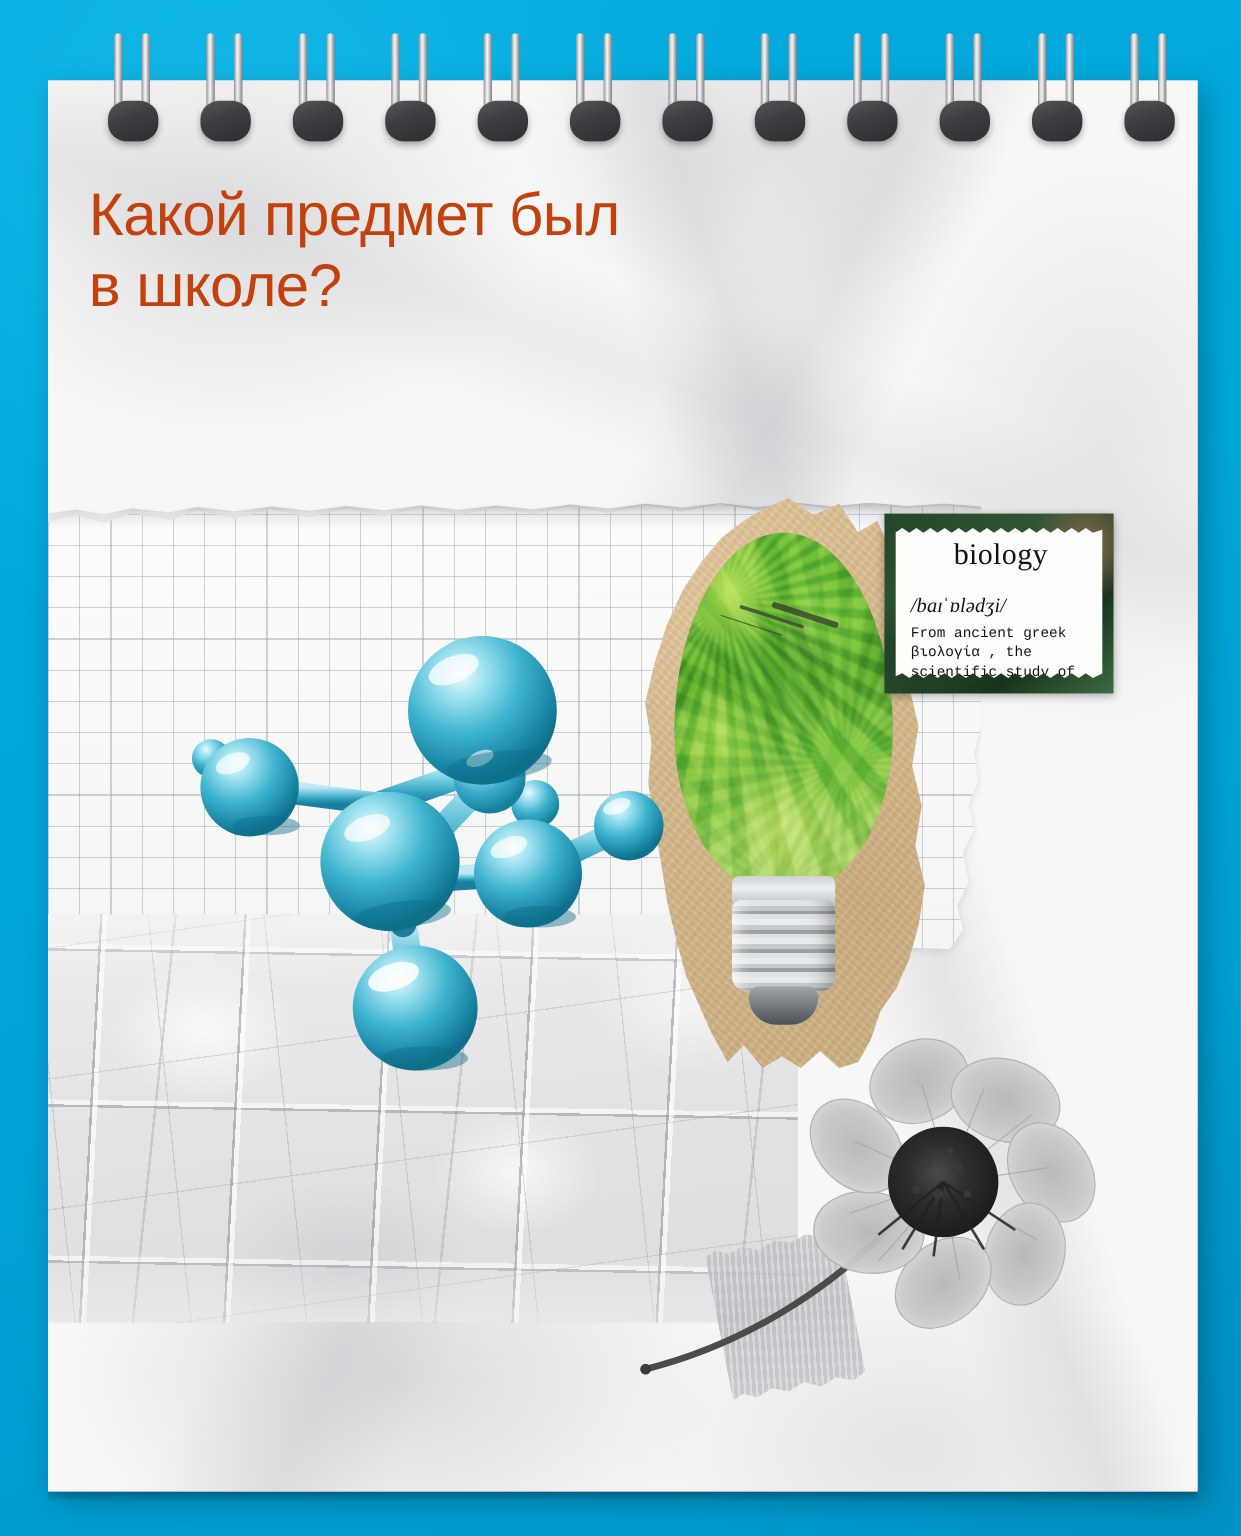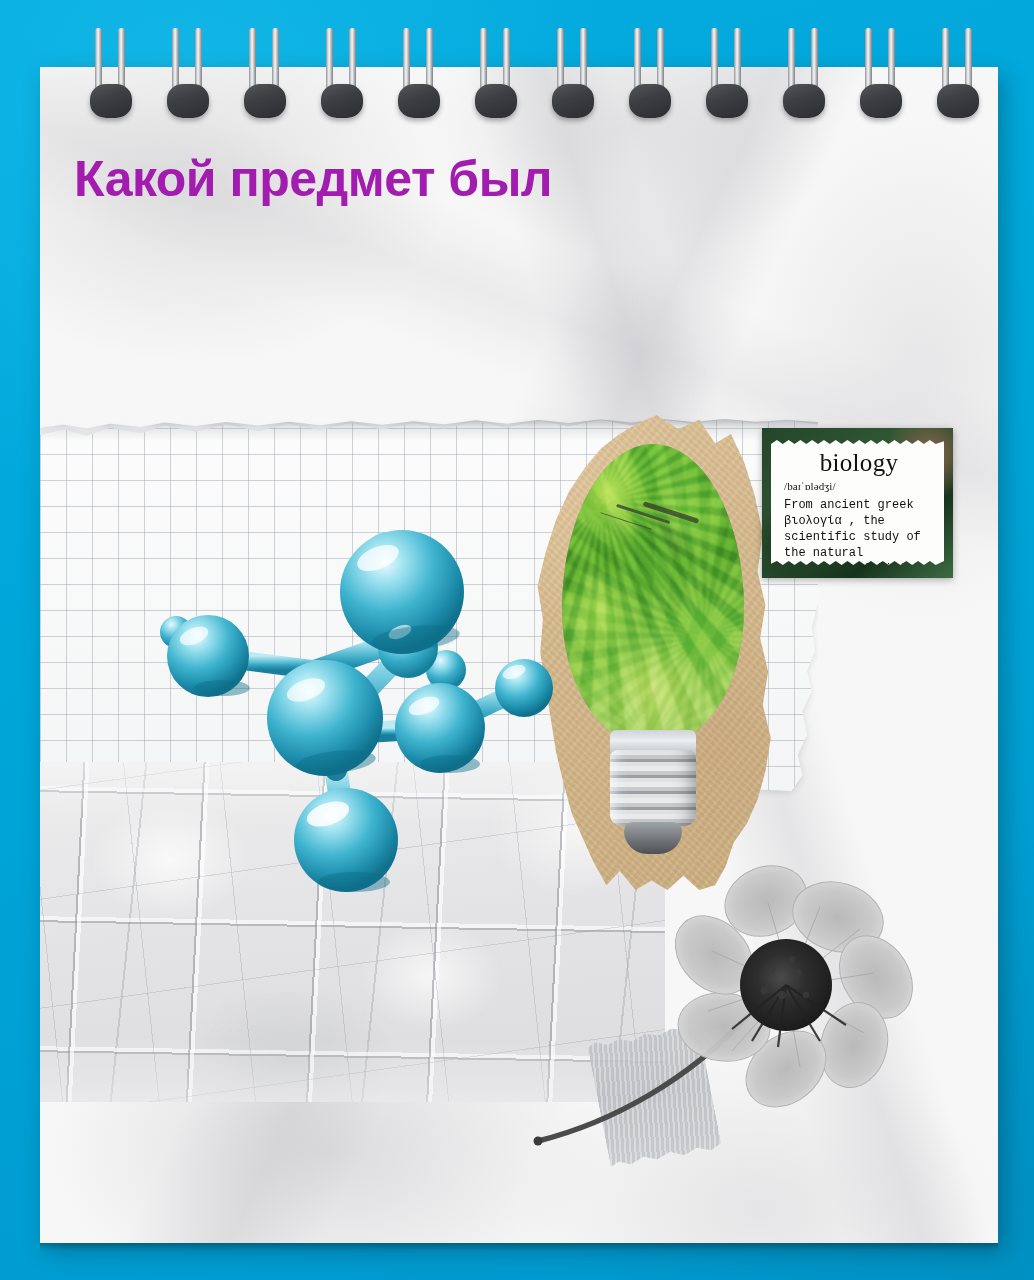--- a/index.html
+++ b/index.html
@@ -52,22 +52,22 @@
   .ring .base{
     position:absolute; left:2px; top:56px; width:42px; height:34px;
     border-radius:16px/15px;
     background:linear-gradient(160deg,#55565a 0%,#3d3e42 42%,#2c2d31 100%);
     box-shadow:0 3px 5px rgba(0,0,0,.30);
   }
 
   
   #headline{
     position:absolute; left:74px; top:150px; width:680px;
-    color:#a21caf;
-    font-size:50px; font-weight:bold; line-height:1.17;
+    color:#c2410c;
+    font-size:50px; font-weight:normal; line-height:1.17;
     letter-spacing:-.5px;
     z-index:30;
   }
 
   
   #graph-scrap{
     position:absolute; left:0px; top:352px; width:778px; height:400px;
     overflow:hidden;
     -webkit-mask-image:
        linear-gradient(#000,#000),
@@ -242,21 +242,21 @@
       51% 94%, 47.6% 97%, 44.2% 94%, 40.8% 97%, 37.4% 94%, 34% 97%, 30.6% 94%,
       27.2% 97%, 23.8% 94%, 20.4% 97%, 17% 94%, 13.6% 97%, 10.2% 94%, 6.8% 97%,
       3.4% 94%, 0% 96%
     );
   }
   #dict-inner{
     position:absolute; left:13px; right:10px; top:14px;
     font-family:"Liberation Serif", serif; color:#111;
   }
   #dict-word{ font-size:25px; line-height:1.0; text-align:center; letter-spacing:.3px; }
-  #dict-ipa{ font-size:11px; margin-top:5px; letter-spacing:.1px; }
+  #dict-ipa{ font-size:17px; margin-top:20px; letter-spacing:.1px;font-style:italic; }
   #dict-def{ font-size:12px; line-height:1.33; margin-top:6px;font-family:Liberation Mono, monospace; }
 
   
   #molecule{ position:absolute; left:140px; top:520px; width:420px; height:380px; z-index:20; }
 
   
   #flower{ position:absolute; left:520px; top:855px; width:400px; height:330px; z-index:18; }
 
   
   #tape{
@@ -437,33 +437,34 @@
             <circle cx="278" cy="118" r="3.4"></circle>
           <circle cx="262" cy="140" r="4.2"></circle>
             <circle cx="286" cy="140" r="3.2"></circle>
           <circle cx="244" cy="136" r="3.6"></circle>
             <circle cx="272" cy="104" r="3"></circle>
         </g>
       </g>
     </svg>
   </div>
 
-  <div id="dict-card" style="left:722px; top:361px;">
+  <div id="dict-card" style="left:697px; top:361px;">
     <div id="dict-stamp">
       <div id="dict-inner">
         <div id="dict-word">biology</div>
         <div id="dict-ipa">/baɪˈɒlədʒi/</div>
         <div id="dict-def">From ancient greek βιολογία , the scientific study of the natural processes of living things.</div>
       </div>
     </div>
   </div>
 
 
   <div id="headline" style="left:34px; top:83px;">
     <div>Какой предмет был</div>
+    <div>в школе?</div>
   </div>
 </div>
 
 <div id="sheet-bottom-shadow"></div>
 
 <div id="rings">
     <div class="ring" style="left: 88px;">
       <span class="wire l"></span>
       <span class="wire r"></span>
       <span class="base"></span>

